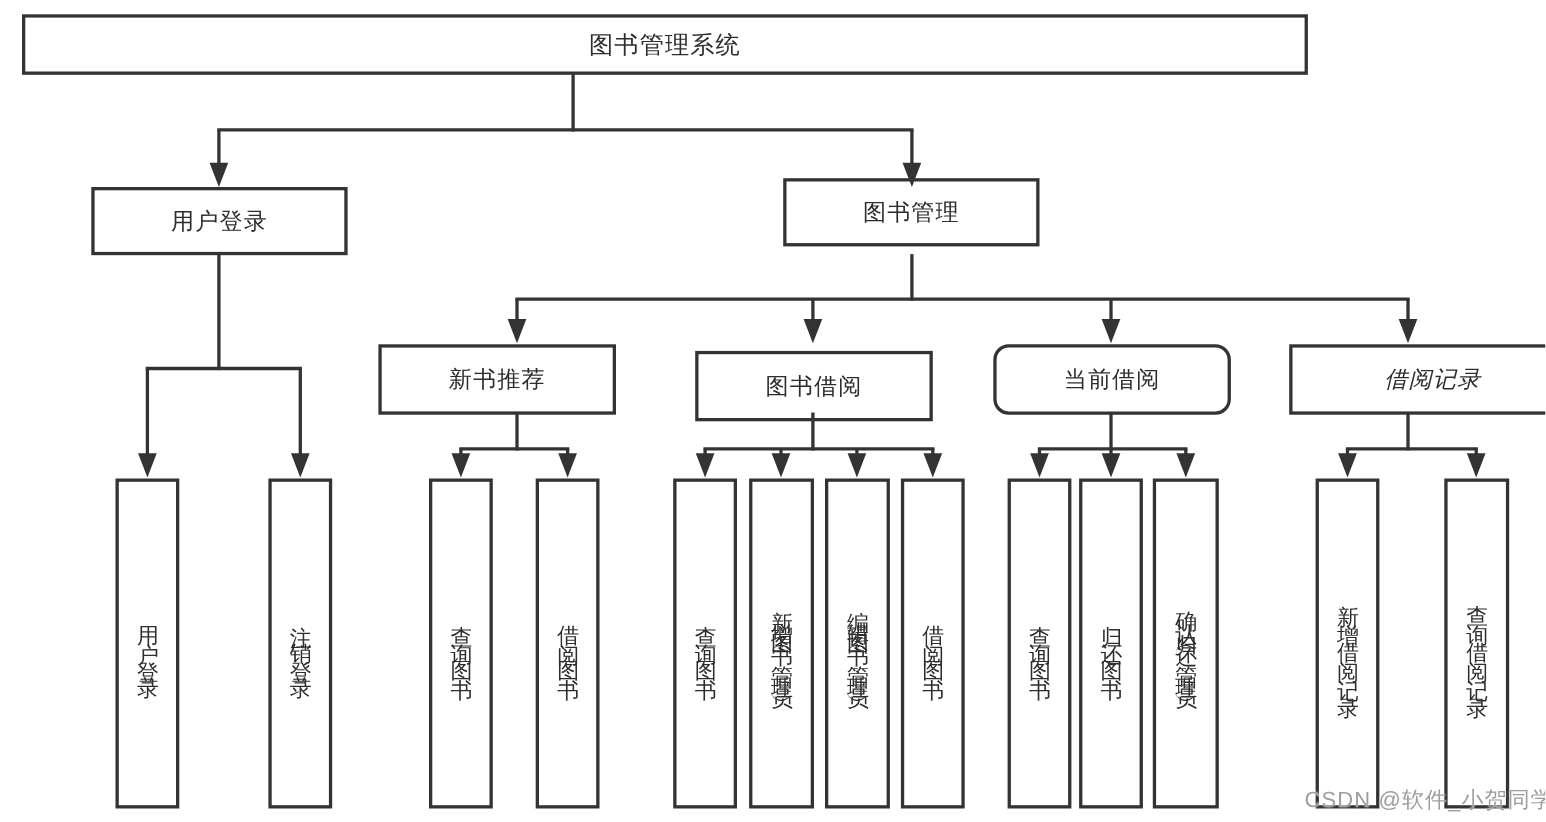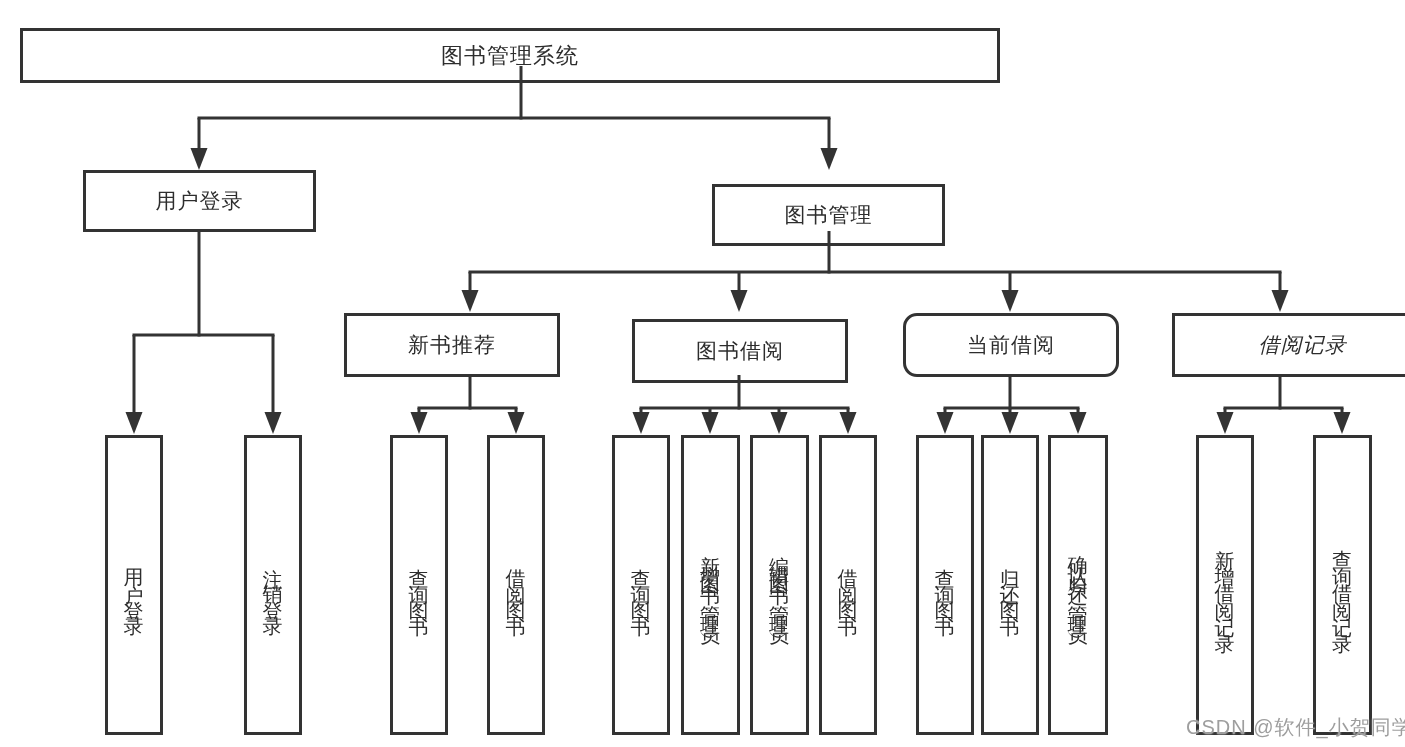--- a/index.html
+++ b/index.html
@@ -9,23 +9,23 @@
   .node{position:absolute;box-sizing:border-box;background:#ffffff;border:3px solid #333333;
         color:#2d2d2d;display:flex;align-items:center;justify-content:center;}
   .hbox{font-size:21px;letter-spacing:1px;}
   .root{font-size:22px;letter-spacing:1px;}
   .vbox{writing-mode:vertical-rl;text-orientation:mixed;font-size:20px;line-height:1;}
   .ls4{letter-spacing:16px;}
   .ls6{letter-spacing:17px;}
   .ls9{letter-spacing:10px;}
 
   
-  #n-root{left:20px;top:13px;width:980px;height:55px;margin-top:15px;}
+  #n-root{left:20px;top:13px;width:1169px;height:55px;}
   #n-user-login{left:83px;top:170px;width:233px;height:62px;}
-  #n-book-mgmt{left:712px;top:184px;width:233px;height:62px;}
+  #n-book-mgmt{left:712px;top:162px;width:233px;height:62px;}
   #n-new-book-rec{left:344px;top:313px;width:216px;height:64px;}
   #n-book-borrow{left:632px;top:319px;width:216px;height:64px;}
   #n-current-borrow{left:903px;top:313px;width:216px;height:64px;border-radius:14px;}
   #n-borrow-records{left:1172px;top:313px;width:261px;height:64px;font-style:italic;}
 
   #n-a1{left:105px;top:435px;width:58px;height:300px;}
   #n-a2{left:244px;top:435px;width:58px;height:300px;}
   #n-b1{left:390px;top:435px;width:58px;height:300px;}
   #n-b2{left:487px;top:435px;width:58px;height:300px;}
   #n-c1{left:612px;top:435px;width:58px;height:300px;}

